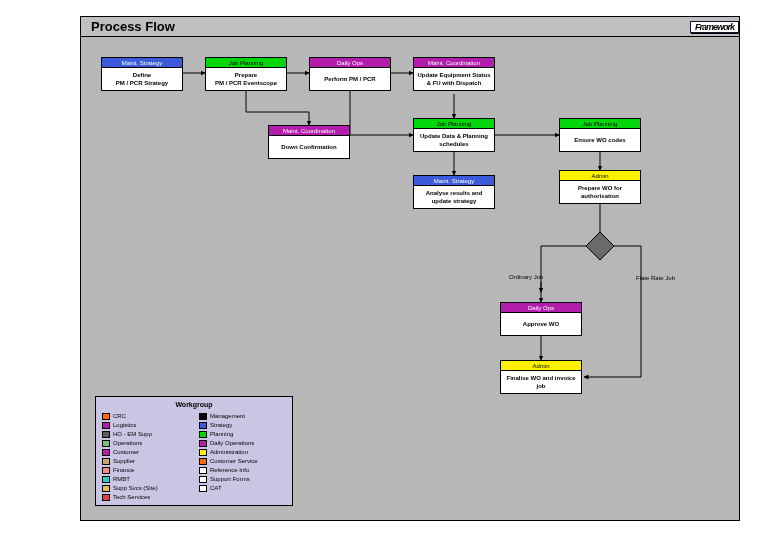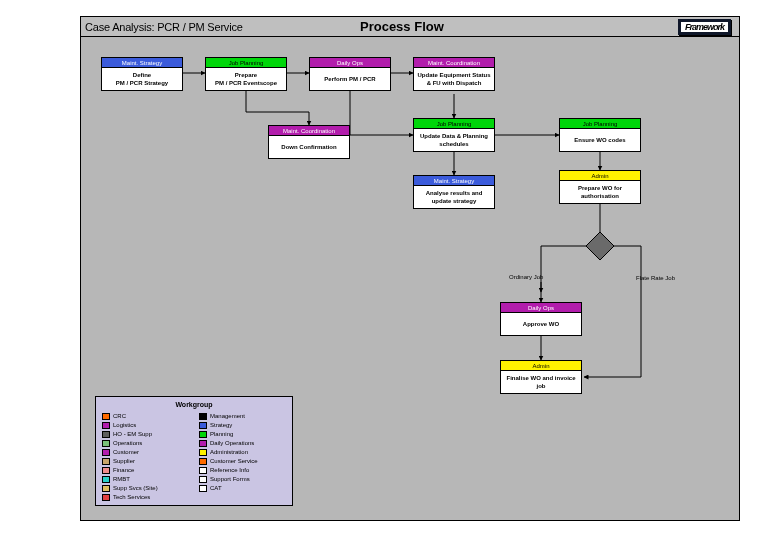--- a/index.html
+++ b/index.html
@@ -31,22 +31,21 @@
     padding-left: 4px;
     letter-spacing: -0.2px;
   }
   .title-right {
     flex: 1.2;
     font-size: 13px;
     font-weight: bold;
     padding-left: 10px;
   }
   .framework {
-    margin-right: 8px;
-    border: 3px solid #0f172a;
+    border: 1px solid #0f172a;
     box-shadow: 1px 1px 0 #000;
     padding: 0 4px;
     font-style: italic;
     font-weight: bold;
     font-size: 9px;
     background: #fff;
     letter-spacing: -1px;
   }
   .box {
     position: absolute;
@@ -118,21 +117,20 @@
     margin-right: 3px;
     flex: 0 0 8px;
   }
 </style>
 </head>
 <body>
 
 <div class="canvas">
 
   <div class="titlebar">
-    <div class="title-left">Case Analysis: PCR / PM Service</div>
     <div class="title-right">Process Flow</div>
     <div class="framework">Framework</div>
   </div>
 
   <svg class="wires" width="660" height="505">
     <defs>
       <marker id="arr" viewBox="0 0 10 10" refX="9" refY="5" markerWidth="5" markerHeight="5" orient="auto">
         <path d="M0,0 L10,5 L0,10 z" fill="#000"></path>
       </marker>
     </defs>

